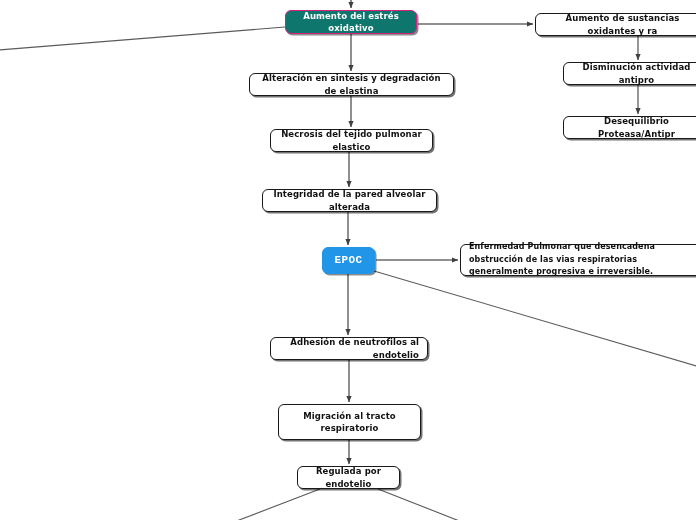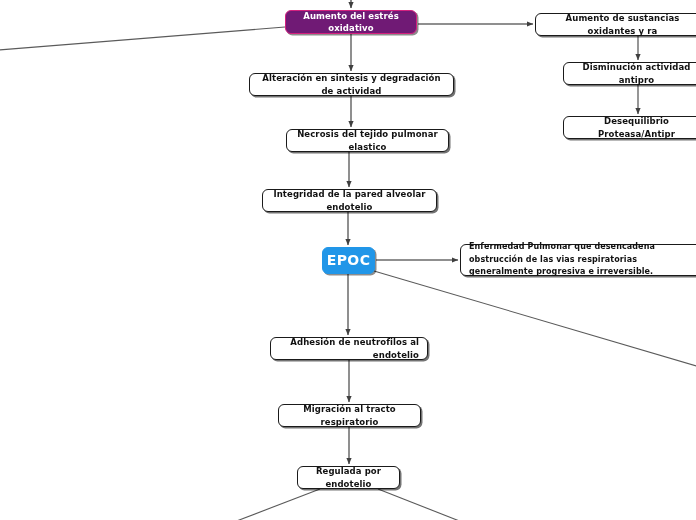--- a/index.html
+++ b/index.html
@@ -38,32 +38,33 @@
     padding: 2px 8px;
     z-index: 5;
   }
   .node.plain {
     background: #ffffff;
     border: 1.4px solid #1a1a1a;
     color: #111111;
     box-shadow: 1.5px 1.5px 0 rgba(0,0,0,0.55);
   }
   .node.accent-pink {
-    background: #701a75;
+    background: #0f766e;
     border: 1.2px solid #d4217f;
     color: #ffffff;
     box-shadow: 1.5px 1.5px 0 rgba(0,0,0,0.45);
   }
   .node.accent-blue {
     background: #2196e8;
     border: 1.2px solid #2196e8;
     color: #ffffff;
     box-shadow: 1.5px 1.5px 0 rgba(0,0,0,0.45);
-    font-size: 14px;
+    font-size: 11px;
     letter-spacing: 0.4px;
+    font-family: Liberation Mono, monospace;
   }
   .node.note {
     text-align: left;
     justify-content: flex-start;
     line-height: 1.55;
     font-size: 8px;
   }
 </style>
 </head>
 <body>
@@ -120,44 +121,44 @@
 
   <div class="node plain" style="left:563px; top:62px; width:147px; height:23px;">
     <span>Disminución actividad antipro</span>
   </div>
 
   <div class="node plain" style="left:563px; top:116px; width:147px; height:23px;">
     <span>Desequilibrio Proteasa/Antipr</span>
   </div>
 
   <div class="node plain" style="left:249px; top:73px; width:205px; height:23px;">
-    <span>Alteración en sintesis y degradación de actividad</span>
+    <span>Alteración en sintesis y degradación de elastina</span>
   </div>
 
-  <div class="node plain" style="left:270px; top:129px; width:163px; height:23px;margin-left:16px;">
+  <div class="node plain" style="left:270px; top:129px; width:163px; height:23px;">
     <span>Necrosis del tejido pulmonar elastico</span>
   </div>
 
   <div class="node plain" style="left:262px; top:189px; width:175px; height:23px;">
-    <span>Integridad de la pared alveolar endotelio</span>
+    <span>Integridad de la pared alveolar alterada</span>
   </div>
 
   <div class="node accent-blue" style="left:322px; top:247px; width:53px; height:27px;">
     <span>EPOC</span>
   </div>
 
   <div class="node plain note" style="left:460px; top:244px; width:250px; height:32px;">
     <span>Enfermedad Pulmonar que desencadena obstrucción de las vias respiratorias generalmente progresiva e irreversible.</span>
   </div>
 
   <div class="node plain" style="left:270px; top:337px; width:158px; height:23px;text-align:right;">
     <span>Adhesión de neutrofilos al endotelio</span>
   </div>
 
-  <div class="node plain" style="left:278px; top:404px; width:143px; height:23px;">
+  <div class="node plain" style="left:278px; top:404px; width:143px; height:36px;">
     <span>Migración al tracto respiratorio</span>
   </div>
 
   <div class="node plain" style="left:297px; top:466px; width:103px; height:23px;">
     <span>Regulada por endotelio</span>
   </div>
 
 </div>
 
 </body></html>

